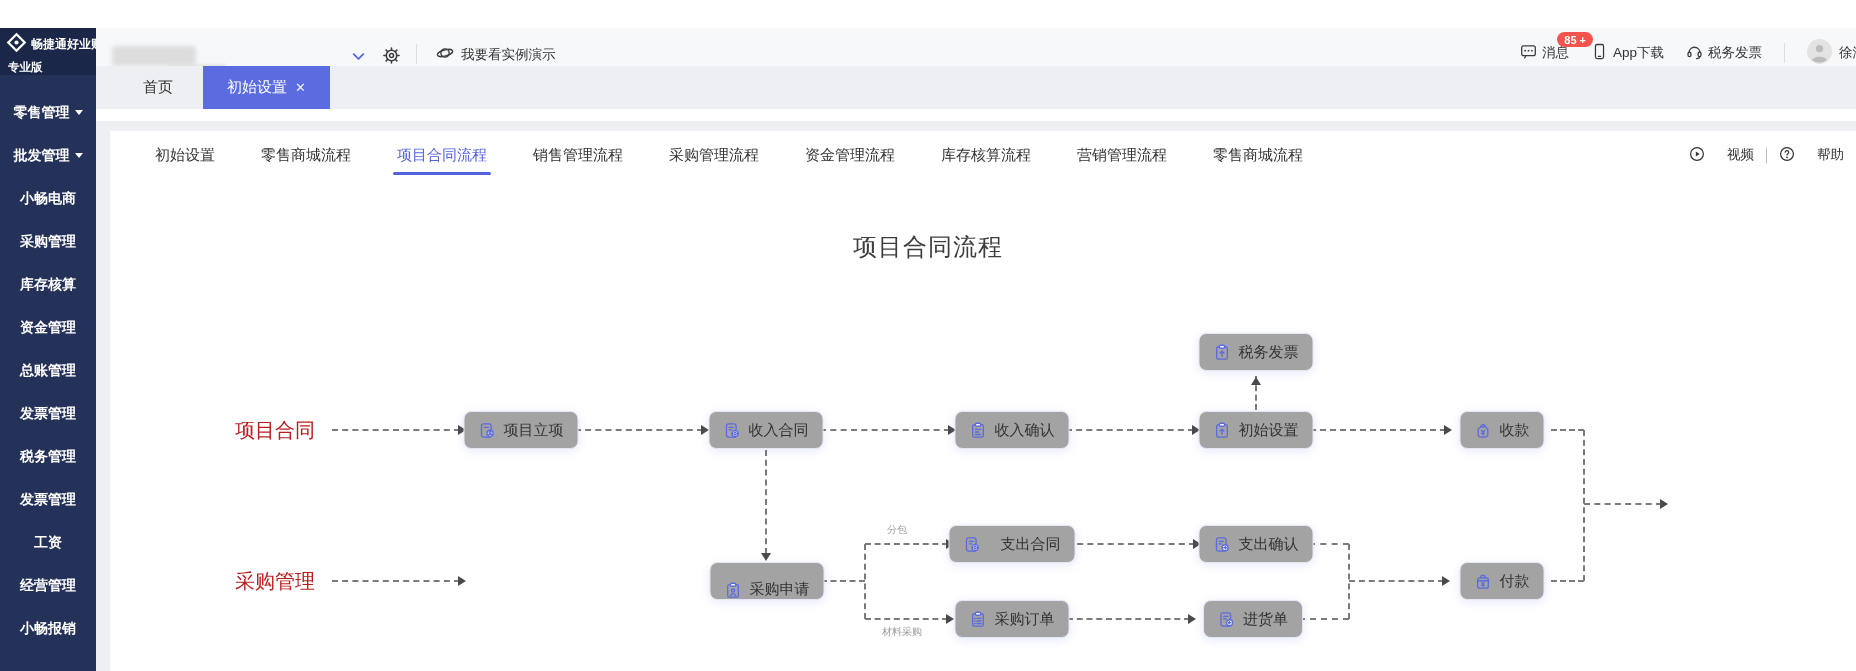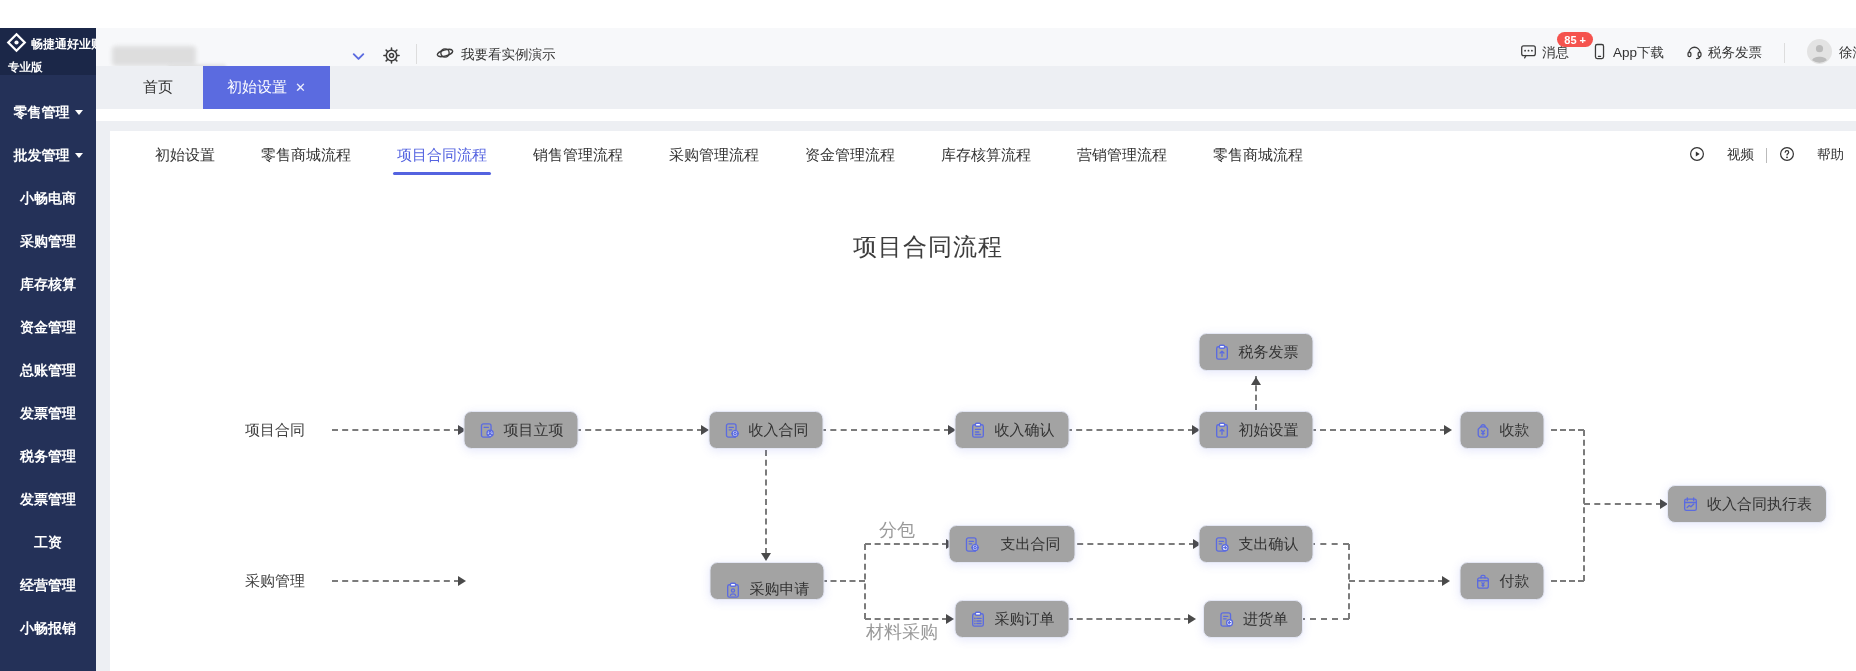--- a/index.html
+++ b/index.html
@@ -64,23 +64,23 @@
 
   
   .canvas { position:absolute; left:0; top:48px; right:0; bottom:0; overflow:hidden; }
   .flow-title { position:absolute; left:0; right:110px; top:52px; text-align:center;
     font-size:24px; color:#3d3d3d; letter-spacing:1px; }
   .flow-node { position:absolute; transform:translate(-50%,-50%); display:flex; align-items:center;
     gap:8px; height:38px; padding:0 14px; background:#a3a3a3; border:1px solid #e4e7f4; border-radius:8px;
     box-shadow:0 2px 10px rgba(100,115,230,.16); font-size:15px; color:#333; cursor:pointer;
     white-space:nowrap; z-index:3; }
   .flow-node .nico { color:#5b6be0; display:flex; }
-  .row-label { position:absolute; transform:translate(-50%,-50%); font-size:15px; color:#404040;
+  .row-label { position:absolute; transform:translate(-50%,-50%); font-size:20px; color:#b91c1c;
     white-space:nowrap; z-index:2; }
-  .edge-label { position:absolute; transform:translate(-50%,-50%); font-size:18px; color:#9a9a9a;
+  .edge-label { position:absolute; transform:translate(-50%,-50%); font-size:10px; color:#9a9a9a;
     white-space:nowrap; z-index:2; }
   .seg { position:absolute; z-index:1; }
   .seg.h { border-top:2px dashed #7b7b7b; }
   .seg.v { border-left:2px dashed #7b7b7b; }
   .arr { position:absolute; width:0; height:0; z-index:2; }
   .arr.r { border:5px solid transparent; border-left:8px solid #4a4a4a; }
   .arr.u { border:5px solid transparent; border-bottom:8px solid #4a4a4a; }
   .arr.d { border:5px solid transparent; border-top:8px solid #4a4a4a; }
 </style>
 </head>
@@ -363,30 +363,20 @@
           <div class="flow-node" style="left: 1392px; top: 251px;">
             <span class="nico">
               <svg width="17" height="17" viewBox="0 0 16 16" fill="none" stroke="currentColor" stroke-width="1.25" stroke-linecap="round" stroke-linejoin="round">
                 <path d="M5.6 4.6h4.8l2.1 2.2v5a2.4 2.4 0 0 1-2.4 2.4H5.9a2.4 2.4 0 0 1-2.4-2.4v-5z"></path>
                 <path d="M6 4.6a2 2 0 0 1 4 0"></path>
                 <path d="M6.6 8 8 9.7 9.4 8M8 9.7v2.5M6.8 10.8h2.4"></path>
               </svg>
             </span>
             <span>收款</span>
           </div>
-          <div class="flow-node" style="left: 1637px; top: 325px;">
-            <span class="nico">
-              <svg width="17" height="17" viewBox="0 0 16 16" fill="none" stroke="currentColor" stroke-width="1.25" stroke-linecap="round" stroke-linejoin="round">
-                <rect x="2.5" y="3" width="11" height="10.6" rx="1.6"></rect>
-                <path d="M5 1.7v2.5M11 1.7v2.5M2.5 6.1h11"></path>
-                <path d="M4.8 10.9l2-2 1.6 1.3 2.7-2.7"></path>
-              </svg>
-            </span>
-            <span>收入合同执行表</span>
-          </div>
           <div class="flow-node" style="left: 657px; top: 402px; align-items: flex-end;">
             <span class="nico">
               <svg width="17" height="17" viewBox="0 0 16 16" fill="none" stroke="currentColor" stroke-width="1.25" stroke-linecap="round" stroke-linejoin="round">
                 <rect x="3" y="2.6" width="10" height="11.6" rx="1.6"></rect>
                 <rect x="5.6" y="1.2" width="4.8" height="2.8" rx="1" fill="#fff"></rect>
                 <circle cx="8" cy="8" r="1.5"></circle>
                 <path d="M5.6 12.6c.4-1.9 4.4-1.9 4.8 0"></path>
               </svg>
             </span>
             <span>采购申请</span>

